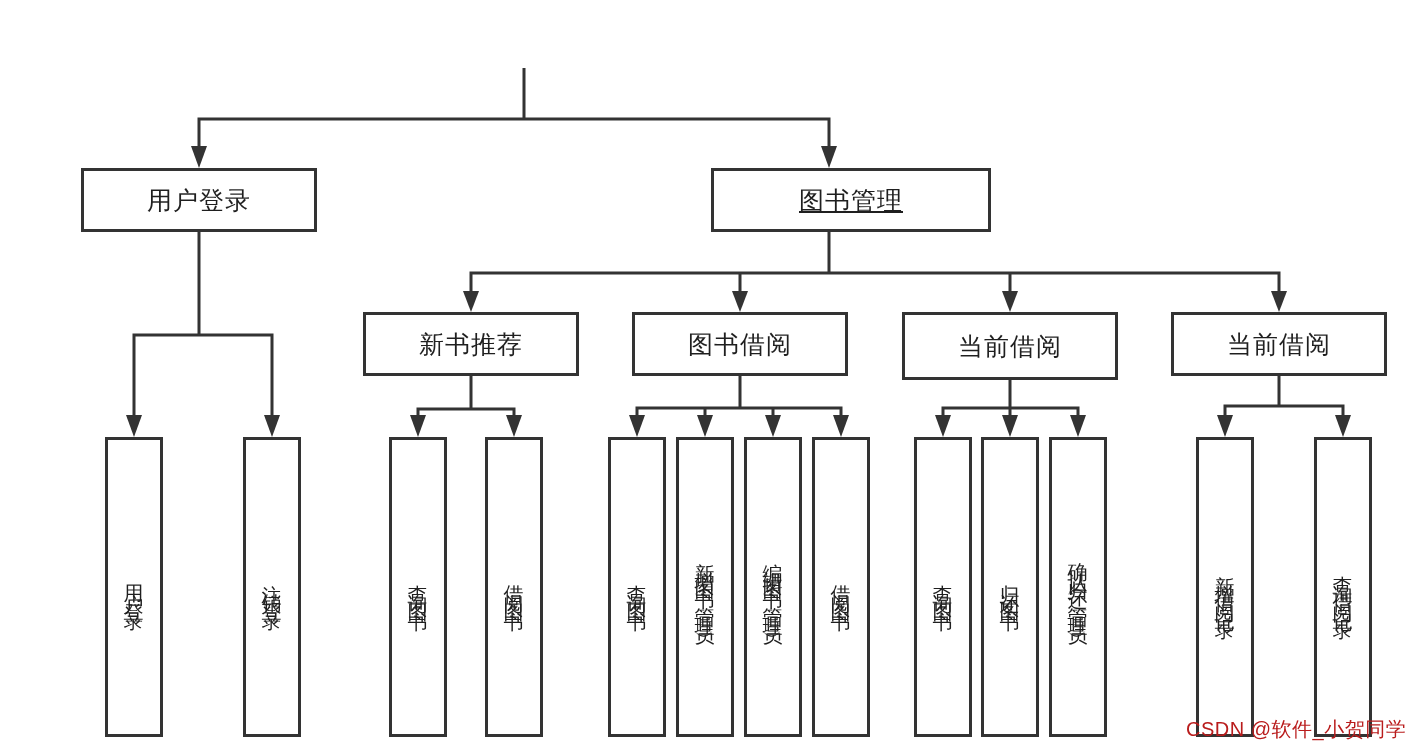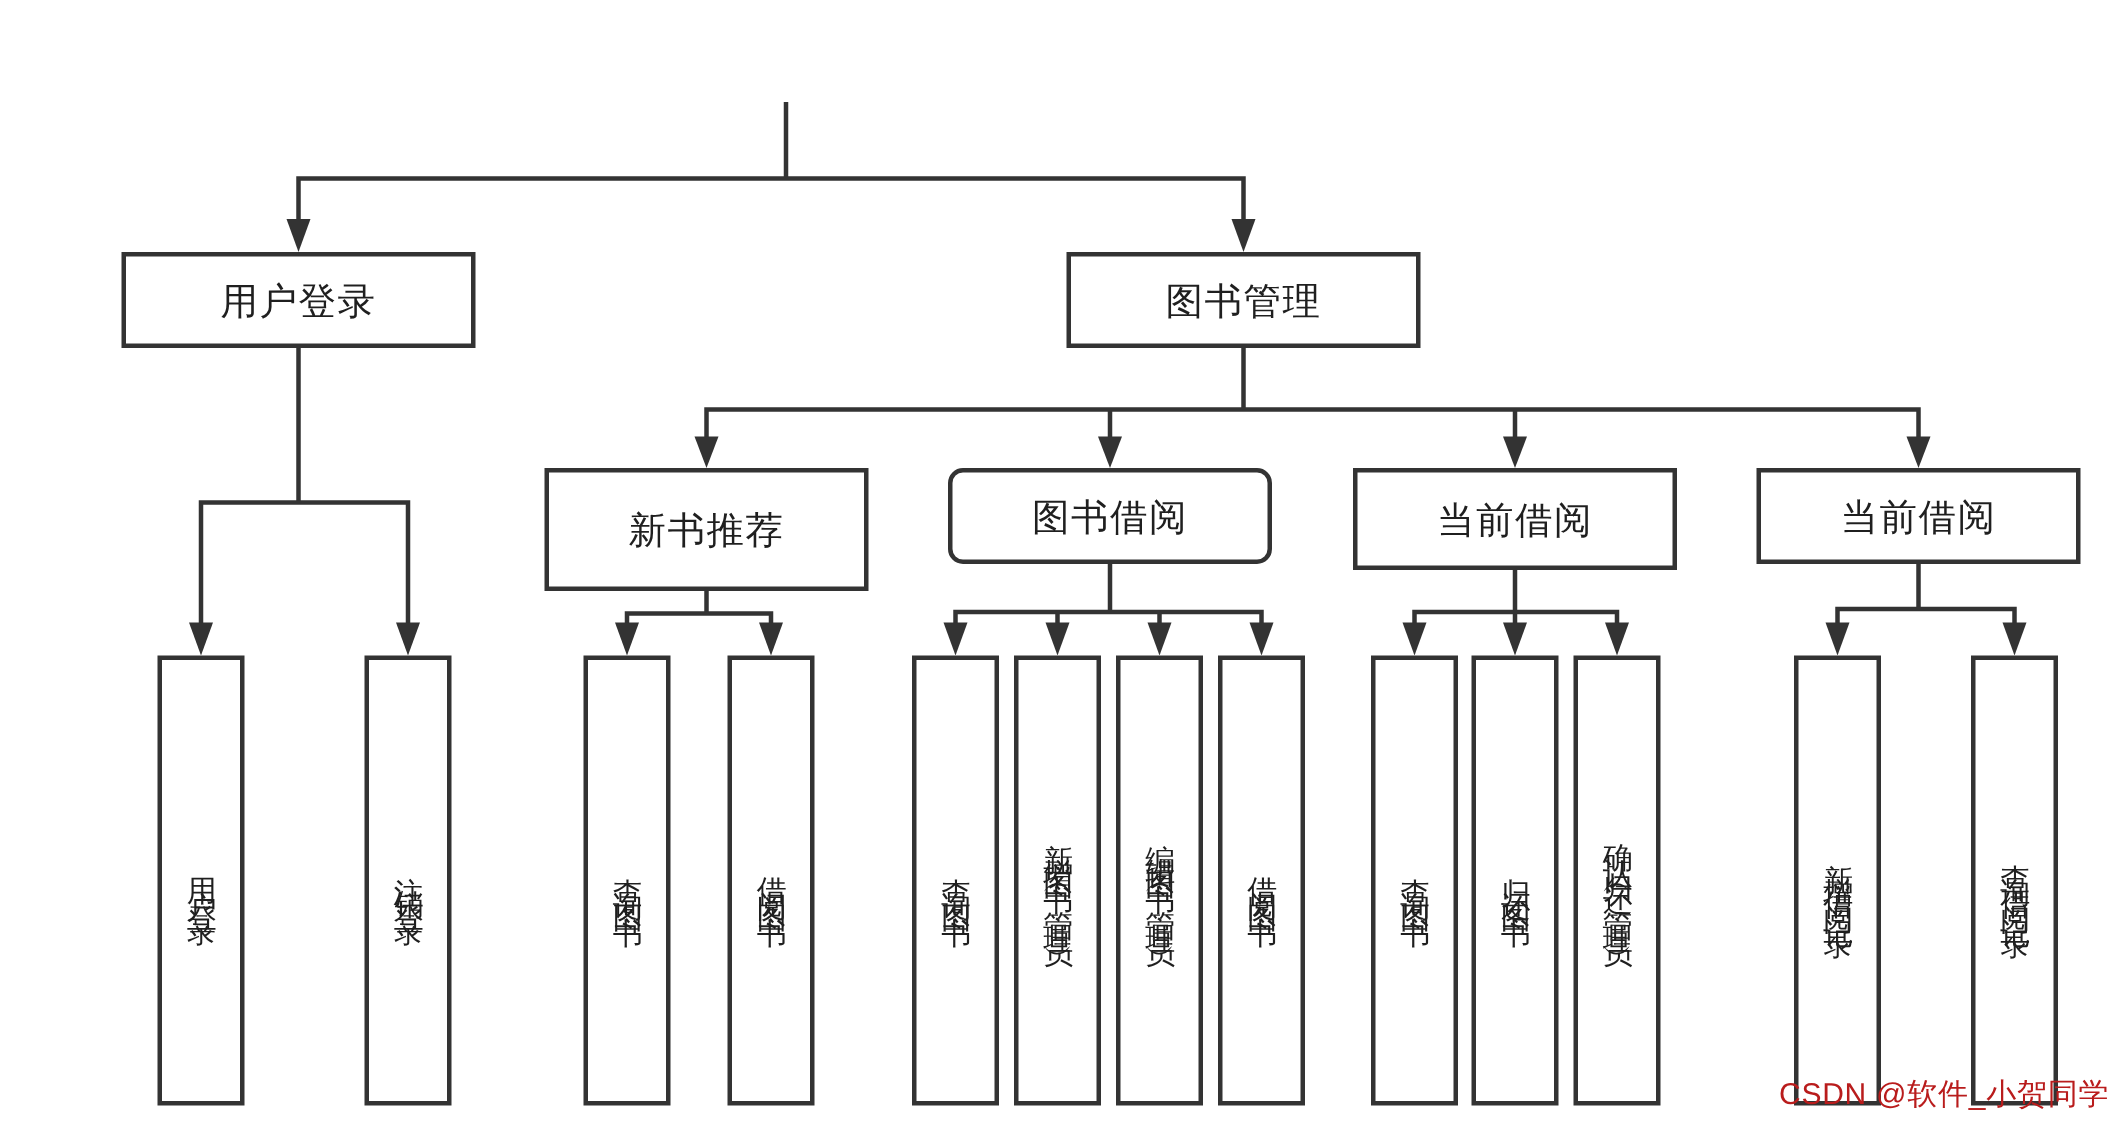--- a/index.html
+++ b/index.html
@@ -80,28 +80,28 @@
       <polygon points="1070,415 1086,415 1078,437"></polygon>
       <polygon points="1217,415 1233,415 1225,437"></polygon>
       <polygon points="1335,415 1351,415 1343,437"></polygon>
     </g>
   </svg>
 
 
   <div class="node node-h" style="left:81px; top:168px; width:236px; height:64px;">
     <span>用户登录</span>
   </div>
-  <div class="node node-h" style="left:711px; top:168px; width:236px; height:64px;">
+  <div class="node node-h" style="left:711px; top:168px; width:280px; height:64px;text-decoration:underline;">
     <span>图书管理</span>
   </div>
 
-  <div class="node node-h" style="left:363px; top:312px; width:216px; height:82px;">
+  <div class="node node-h" style="left:363px; top:312px; width:216px; height:64px;">
     <span>新书推荐</span>
   </div>
-  <div class="node node-h" style="left:632px; top:312px; width:216px; height:64px;border-radius:10px;">
+  <div class="node node-h" style="left:632px; top:312px; width:216px; height:64px;">
     <span>图书借阅</span>
   </div>
   <div class="node node-h" style="left:902px; top:312px; width:216px; height:68px;">
     <span>当前借阅</span>
   </div>
   <div class="node node-h" style="left:1171px; top:312px; width:216px; height:64px;">
     <span>当前借阅</span>
   </div>
 
   <div class="node node-v" style="left:105px; top:437px; width:58px; height:300px;">

